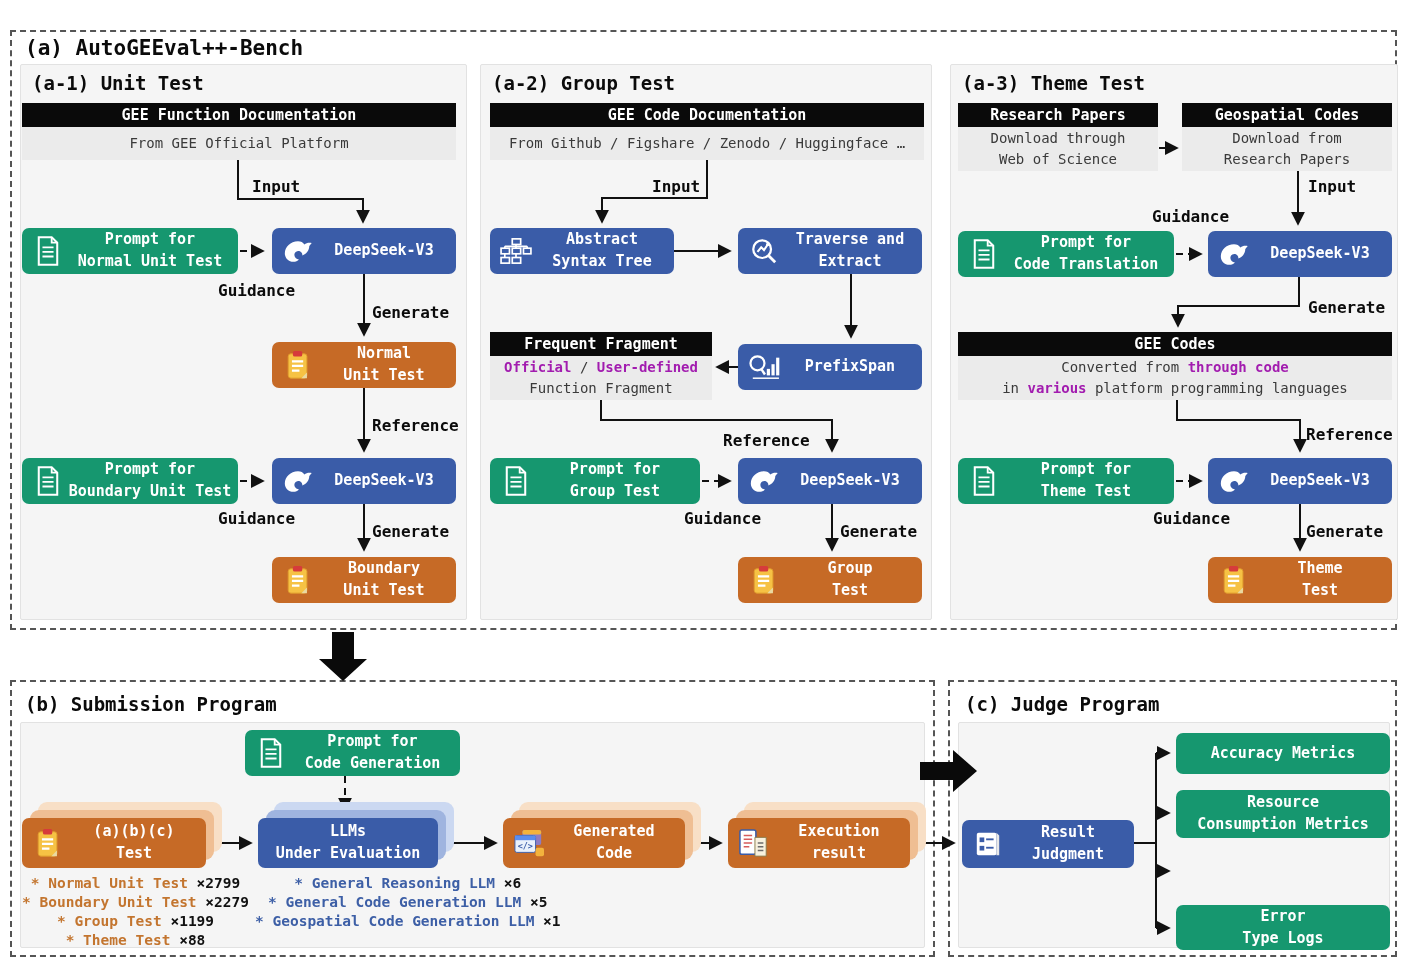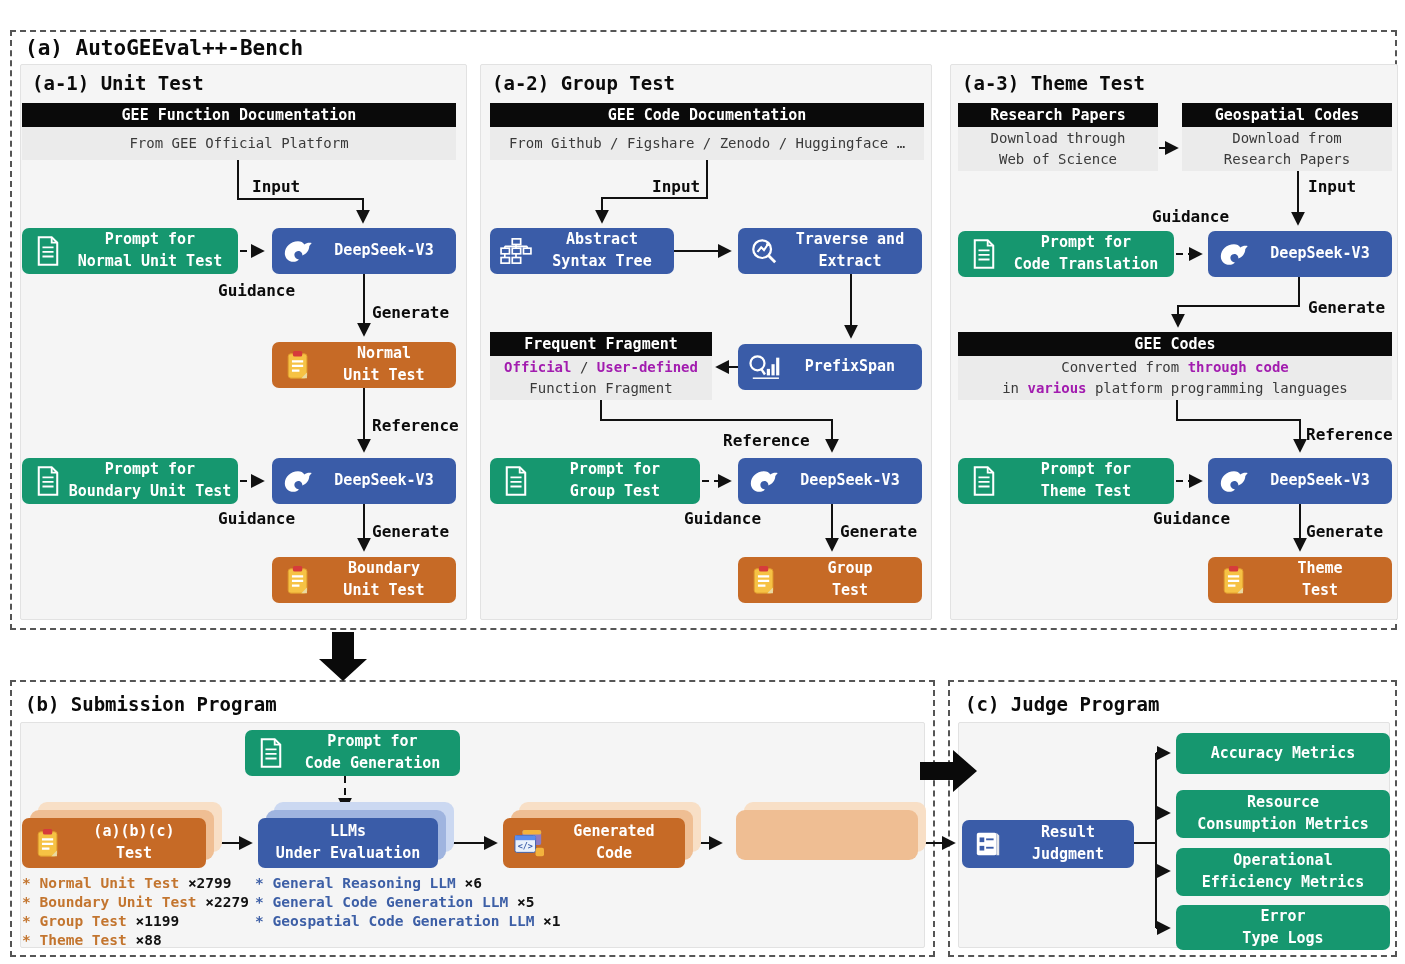--- a/index.html
+++ b/index.html
@@ -22,21 +22,21 @@
   .green{background:#16976F;}
   .blue{background:#3A5CA8;}
   .orange{background:#C66A26;}
   .stack{position:absolute;border-radius:9px;z-index:2;}
   .s-orange1{background:#EFBE93;}
   .s-orange2{background:#F8DfC6;}
   .s-blue1{background:#9FB4DF;}
   .s-blue2{background:#CBD8F1;}
   .flowlabel{position:absolute;font-weight:bold;font-size:16px;color:#0b0b0b;z-index:3;white-space:nowrap;}
   .listcol{position:absolute;z-index:3;font-size:14.5px;font-weight:bold;line-height:19px;white-space:nowrap;}
-  .listrow{display:block;}
+  .listrow{display:block;text-align:center;}
   .o-item{color:#C3752F;}
   .b-item{color:#3D5FA6;}
   .cnt{color:#111;}
   svg.overlay{position:absolute;left:0;top:0;z-index:1;}
   svg.overlay path.conn{stroke:#111;stroke-width:2;fill:none;}
   svg.overlay path.dash{stroke:#111;stroke-width:2;fill:none;stroke-dasharray:7 5;}
 </style>
 </head>
 <body>
 
@@ -395,20 +395,32 @@
           <text x="14" y="22" font-size="9" font-weight="bold" fill="#3A5CA8" text-anchor="middle">&lt;/&gt;</text>
           <rect x="25" y="21" width="9" height="9" rx="2" fill="#F3B33D"></rect>
         </svg>
     </span>
     <span class="txt">Generated
 Code</span>
   </div>
 
   <div class="stack s-orange2" style="left:744px;top:802px;width:182px;height:50px"></div>
   <div class="stack s-orange1" style="left:736px;top:810px;width:182px;height:50px"></div>
+  <div class="node orange" style="left:728px;top:818px;width:182px;height:50px">
+    <span class="ic">
+      <svg width="32" height="30" viewBox="0 0 34 32">
+          <rect x="2" y="2" width="17" height="26" rx="2" fill="#fff" stroke="#3A5CA8" stroke-width="1.6"></rect>
+          <path d="M6 8 h9 M6 12 h9 M6 16 h9 M6 20 h6" stroke="#D65C5C" stroke-width="1.8"></path>
+          <path d="M18 10 h12 v20 h-12 z" fill="#F7F1DE" stroke="#8a7a4a"></path>
+          <path d="M21 16 h6 M21 20 h6 M21 24 h6" stroke="#6b6b6b" stroke-width="1.6"></path>
+        </svg>
+    </span>
+    <span class="txt">Execution
+result</span>
+  </div>
 
   <div class="listcol" style="left:22px;top:874px">
     <span class="listrow"><span class="o-item">*</span> <span class="o-item">Normal Unit Test</span> <span class="cnt">×2799</span></span>
     <span class="listrow"><span class="o-item">*</span> <span class="o-item">Boundary Unit Test</span> <span class="cnt">×2279</span></span>
     <span class="listrow"><span class="o-item">*</span> <span class="o-item">Group Test</span> <span class="cnt">×1199</span></span>
     <span class="listrow"><span class="o-item">*</span> <span class="o-item">Theme Test</span> <span class="cnt">×88</span></span>
   </div>
 
   <div class="listcol" style="left:255px;top:874px">
     <span class="listrow"><span class="b-item">*</span> <span class="b-item">General Reasoning LLM</span> <span class="cnt">×6</span></span>
@@ -431,22 +443,18 @@
 Judgment</span>
   </div>
 
   <div class="node green" style="left:1176px;top:733px;width:214px;height:41px">
     <span class="txt">Accuracy Metrics</span>
   </div>
   <div class="node green" style="left:1176px;top:790px;width:214px;height:48px">
     <span class="txt">Resource
 Consumption Metrics</span>
   </div>
-  <div class="node green" style="left:1176px;top:848px;width:214px;height:48px">
-    <span class="txt">Operational
-Efficiency Metrics</span>
-  </div>
   <div class="node green" style="left:1176px;top:905px;width:214px;height:45px">
     <span class="txt">Error
 Type Logs</span>
   </div>
 
 </div>
 
 </body></html>

